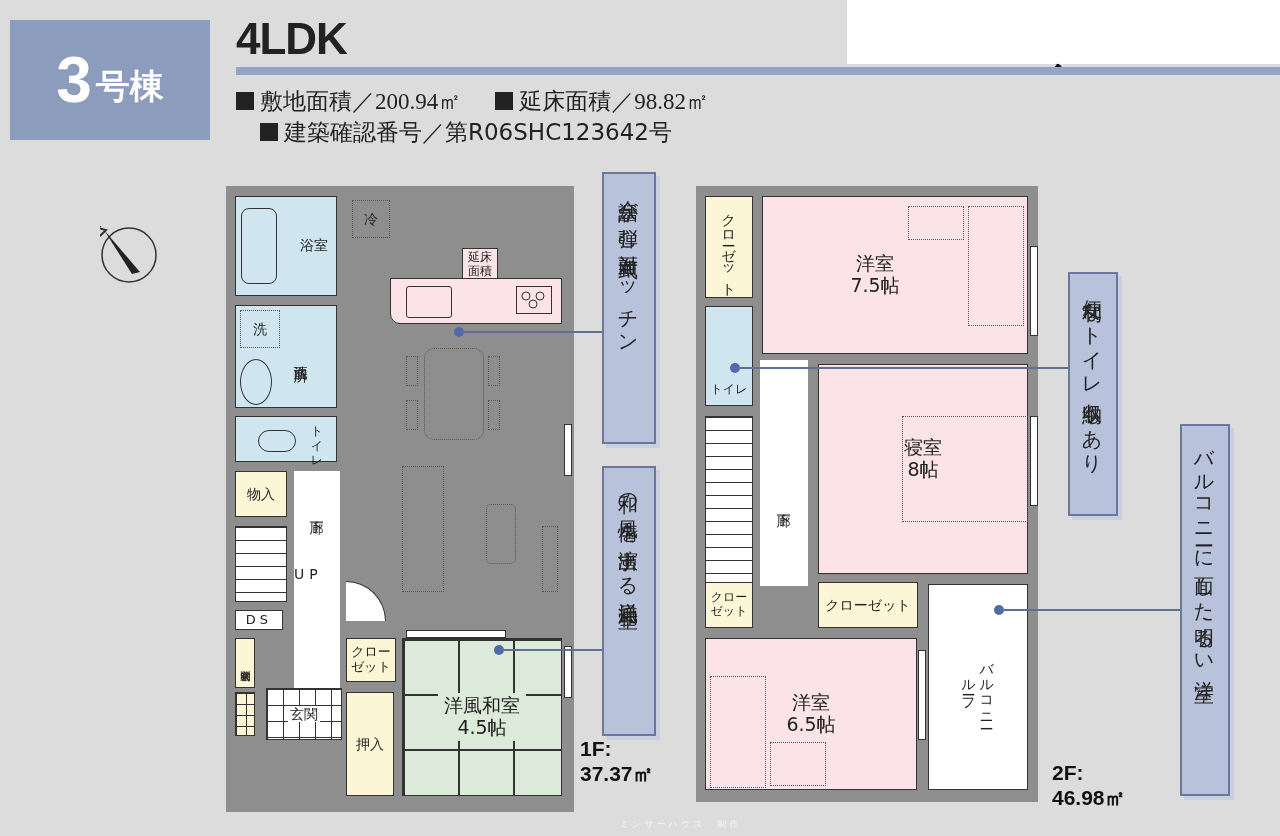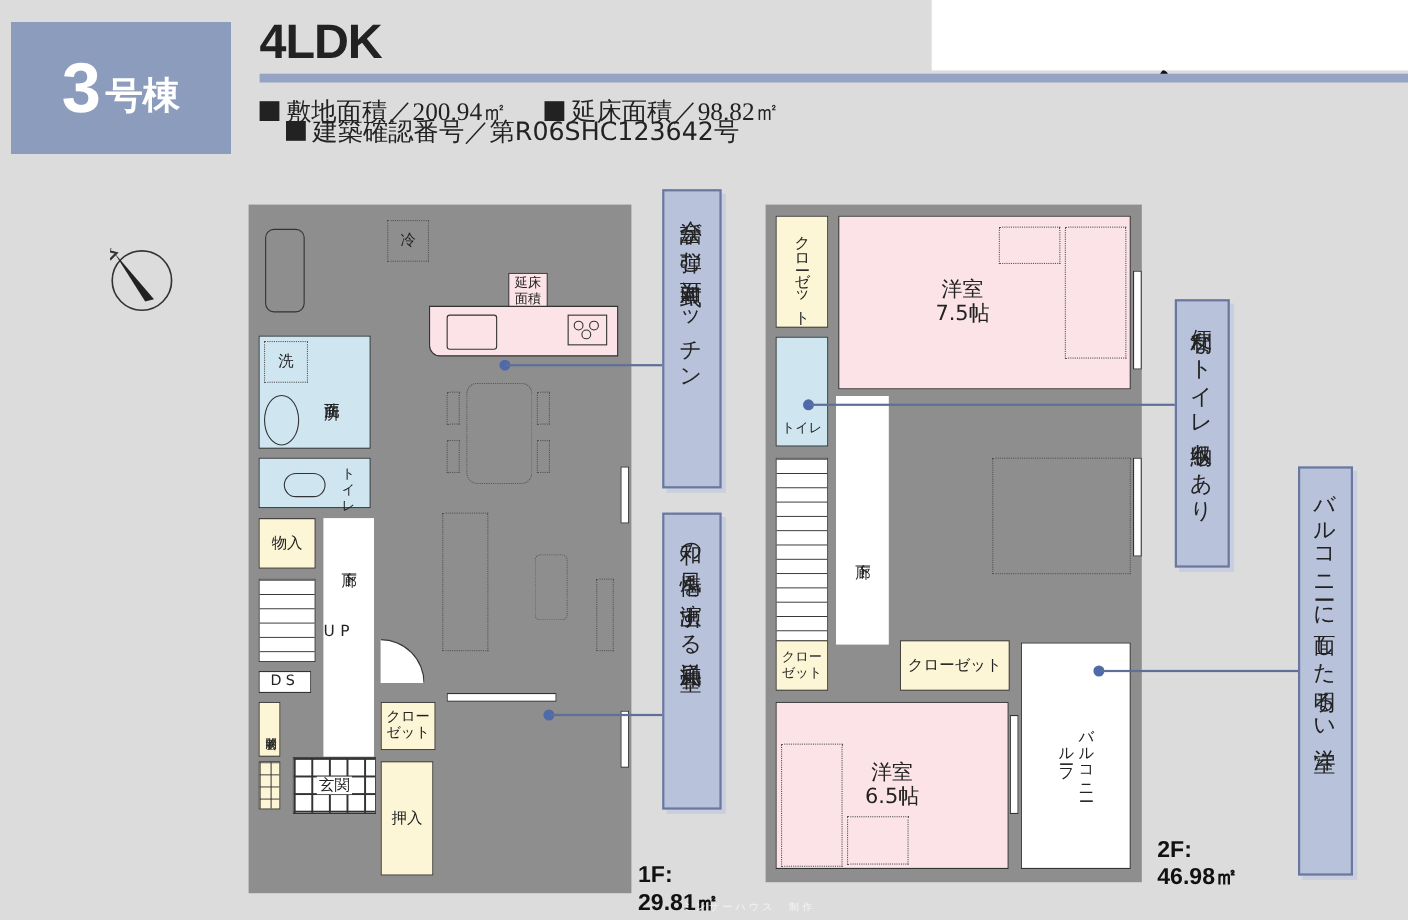--- a/index.html
+++ b/index.html
@@ -61,34 +61,37 @@
   <span class="num">3</span>
   <span class="suffix">号棟</span>
 </div>
 
 <div class="abs layout-title">4LDK</div>
 <div class="abs header-rule"></div>
 
 <div class="abs spec-line" style="top:86px;font-family:Liberation Serif, serif;">
   <span class="sq"></span><span>敷地面積／200.94㎡</span><span class="gap"></span><span class="sq"></span><span>延床面積／98.82㎡</span>
 </div>
-<div class="abs spec-line" style="top:104px;padding-left:24px;">
+<div class="abs spec-line" style="top:117px;padding-left:24px;">
   <span class="sq"></span><span>建築確認番号／第R06SHC123642号</span>
 </div>
 
 <div class="abs compass">
   <svg width="58" height="58" viewBox="0 0 58 58">
     <circle cx="29" cy="29" r="27" fill="none" stroke="#333" stroke-width="1.5"></circle>
     <polygon points="4,4 40,46 32,48" fill="#222"></polygon>
     <polyline points="-8,-4 -14,2 -6,4 -12,10" fill="none" stroke="#333" stroke-width="2" transform="translate(12,0)"></polyline>
   </svg>
 </div>
 
 <div class="abs plan" style="left:226px; top:186px; width:348px; height:626px;">
 
+  <div class="room blue" style="left:9px; top:10px; width:102px; height:100px; justify-content:flex-end; align-items:flex-start; padding:40px 8px 0 0;">
+    <span class="room-label small">浴室</span>
+  </div>
   <div class="abs" style="left:15px; top:22px; width:36px; height:76px; border:1.5px solid #333; border-radius:8px;"></div>
 
   <div class="room blue" style="left:9px; top:119px; width:102px; height:103px;">
     <span class="room-label small vert" style="margin-left:30px;">洗面所</span>
   </div>
   <div class="dashed" style="left:14px; top:124px; width:40px; height:38px; display:flex; align-items:center; justify-content:center;">
     <span class="room-label small">洗</span>
   </div>
   <div class="abs" style="left:14px; top:173px; width:32px; height:46px; border:1.5px solid #333; border-radius:50%;"></div>
 
@@ -152,41 +155,47 @@
   <div class="door-arc" style="left:120px; top:395px; width:40px; height:40px; border-radius:0 40px 0 0; border-left:none; border-bottom:none;"></div>
 
   <div class="room yellow" style="left:120px; top:452px; width:50px; height:44px;">
     <span class="room-label small" style="font-size:13px;">クローゼット</span>
   </div>
 
   <div class="room yellow" style="left:120px; top:506px; width:48px; height:104px;">
     <span class="room-label small">押入</span>
   </div>
 
+  <div class="room tatami" style="left:176px; top:452px; width:160px; height:158px;">
+    <div style="background:#dcebd9; padding:2px 6px;">
+      <div class="room-label">洋風和室</div>
+      <div class="room-label">4.5帖</div>
+    </div>
+  </div>
 
   <div class="win" style="left:338px; top:238px; width:8px; height:52px;"></div>
   <div class="win" style="left:338px; top:460px; width:8px; height:52px;"></div>
   <div class="win" style="left:180px; top:444px; width:100px; height:8px;"></div>
 </div>
 
 <div class="dot" style="left:454px; top:327px;"></div>
 <div class="leader" style="left:460px; top:331px; width:144px;"></div>
 <div class="dot" style="left:494px; top:645px;"></div>
 <div class="leader" style="left:500px; top:649px; width:104px;"></div>
 
 <div class="callout" style="left:602px; top:172px; width:54px; height:272px;">
   <span>会話が弾む対面式キッチン</span>
 </div>
 <div class="callout" style="left:602px; top:466px; width:54px; height:270px;">
   <span>和の風情を演出する洋風和室</span>
 </div>
 
-<div class="abs floor-area" style="left:580px; top:783px;">
+<div class="abs floor-area" style="left:580px; top:736px;">
   <div>1F:</div>
-  <div>29.81㎡</div>
+  <div>37.37㎡</div>
 </div>
 <div class="abs watermark" style="left:620px; top:818px;">ミンサーハウス　制作</div>
 
 <div class="abs plan" style="left:696px; top:186px; width:342px; height:616px;">
 
   <div class="room yellow" style="left:9px; top:10px; width:48px; height:102px;">
     <span class="room-label small vert">クローゼット</span>
   </div>
 
   <div class="room pink" style="left:66px; top:10px; width:266px; height:158px;">
@@ -202,20 +211,26 @@
     <span class="room-label small" style="font-size:12px;">トイレ</span>
   </div>
 
   <div class="room stairs" style="left:9px; top:230px; width:48px; height:172px;"></div>
   <span class="abs room-label small" style="left:66px; top:244px; letter-spacing:5px;">DN</span>
 
   <div class="room white" style="left:64px; top:174px; width:48px; height:226px; border:none; padding-top:60px;">
     <span class="room-label small vert">廊下</span>
   </div>
 
+  <div class="room pink" style="left:122px; top:178px; width:210px; height:210px;">
+    <div style="margin-top:-20px;">
+      <div class="room-label">寝室</div>
+      <div class="room-label">8帖</div>
+    </div>
+  </div>
   <div class="dashed" style="left:206px; top:230px; width:126px; height:106px;"></div>
 
   <div class="room yellow" style="left:9px; top:396px; width:48px; height:46px;">
     <span class="room-label small" style="font-size:12px;">クローゼット</span>
   </div>
 
   <div class="room yellow" style="left:122px; top:396px; width:100px; height:46px;">
     <span class="room-label small">クローゼット</span>
   </div>
 

